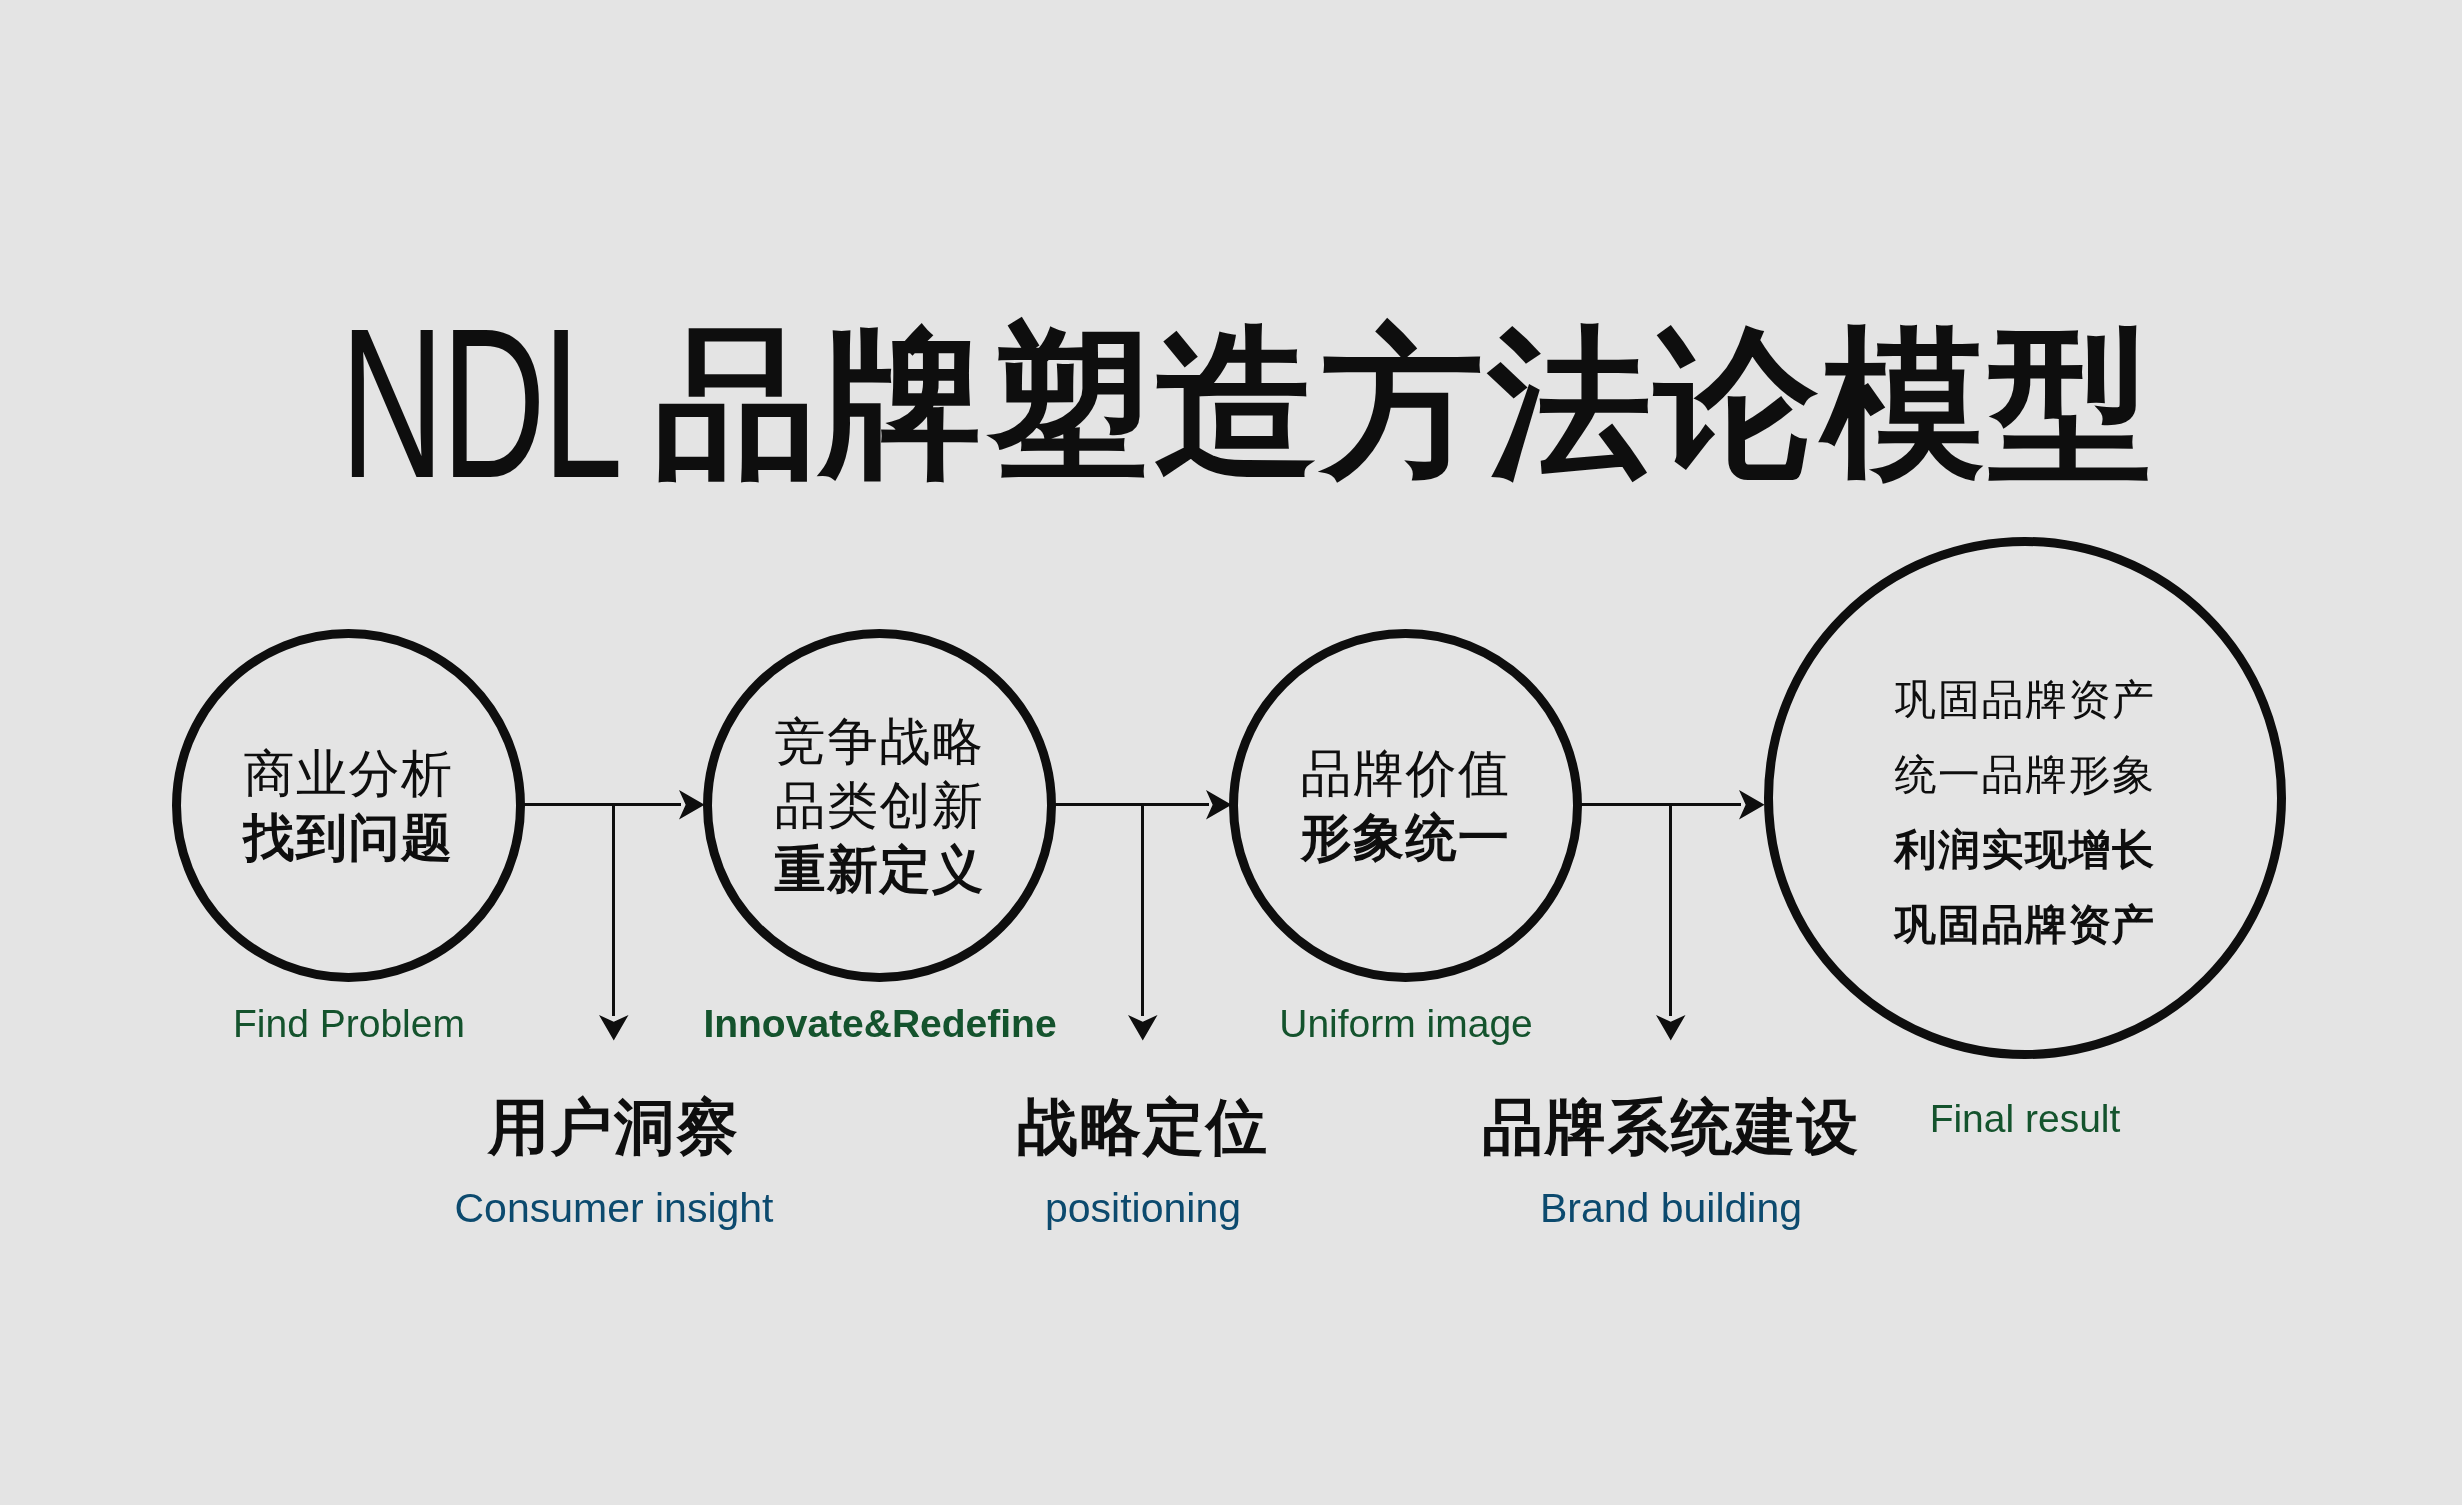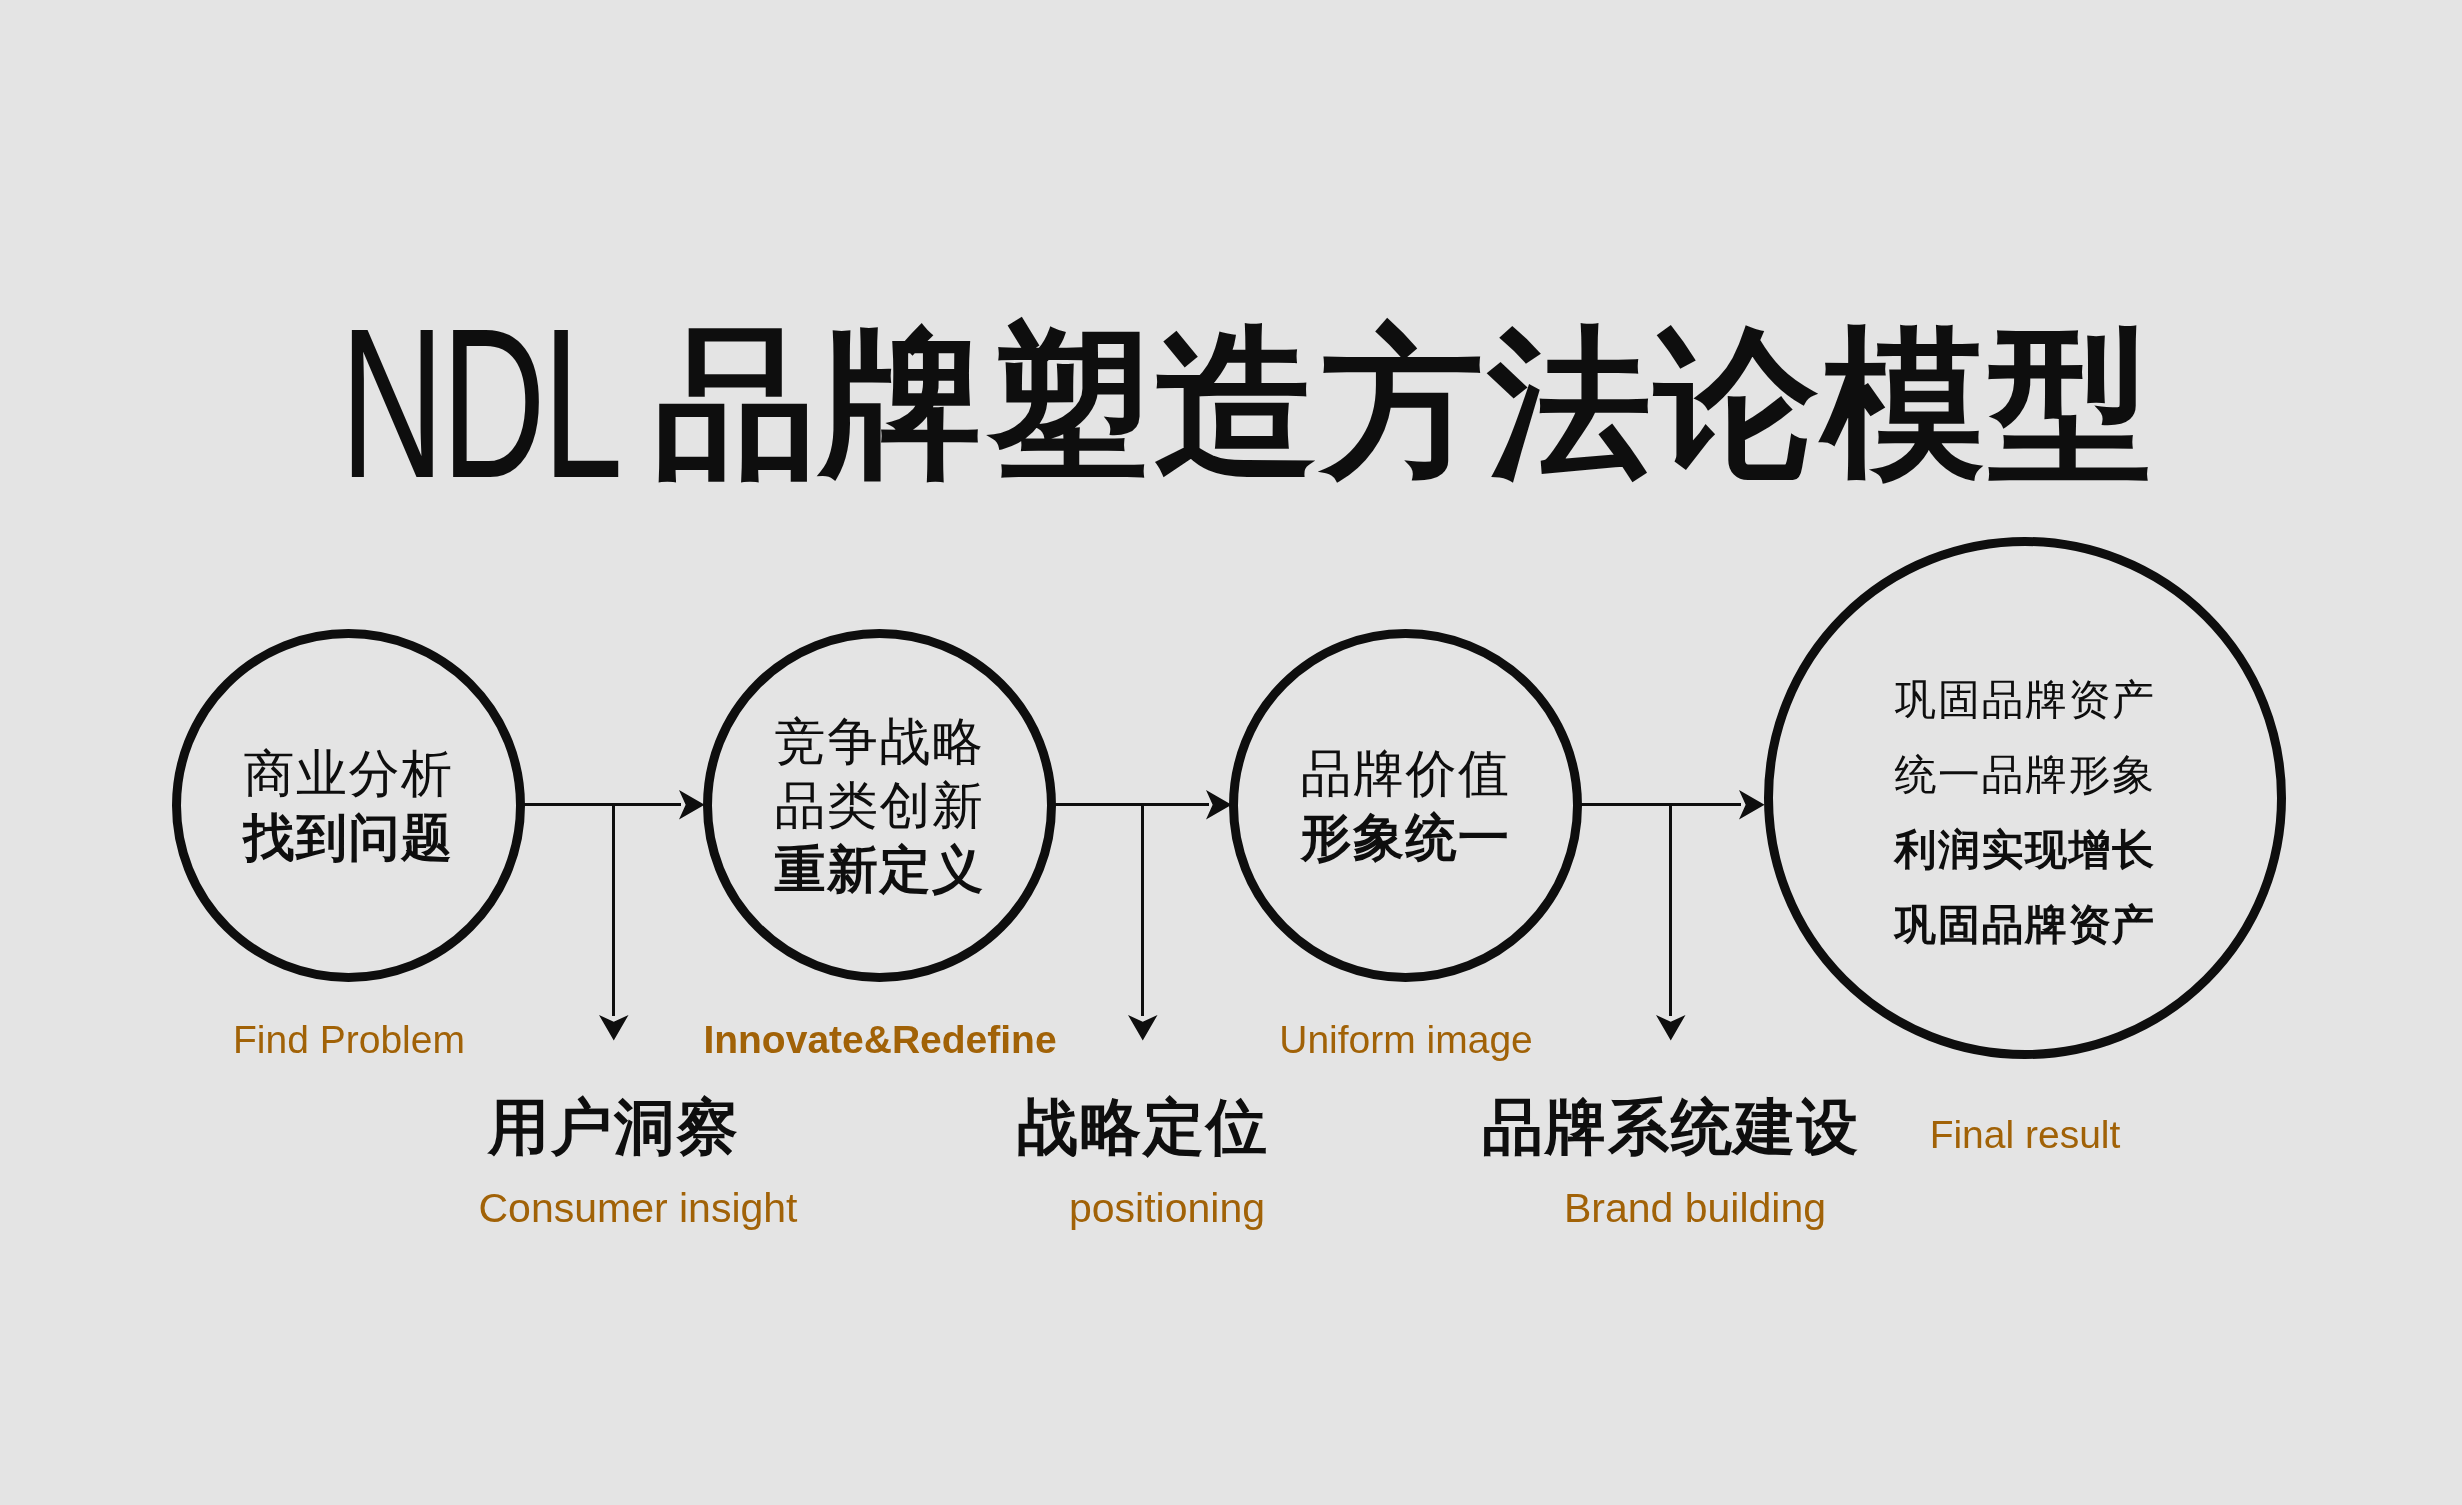--- a/index.html
+++ b/index.html
@@ -66,26 +66,26 @@
   
   .conn-zh{
     position:absolute;top:1097px;transform:translateX(-50%);
     font-size:61px;font-weight:900;line-height:1;white-space:nowrap;letter-spacing:2px;
   }
   .cz1{left:614px;}
   .cz2{left:1143px;text-align:center;}
   .cz3{left:1671px;}
   .conn-en{
     position:absolute;top:1188px;transform:translateX(-50%);
-    font-size:41px;font-weight:400;line-height:1;color:#a16207;white-space:nowrap;margin-left:24px;
+    font-size:41px;font-weight:400;line-height:1;color:#0c4a6e;white-space:nowrap;
   }
   
   .caption{
     position:absolute;transform:translateX(-50%);
-    font-size:39px;line-height:1;color:#a16207;white-space:nowrap;margin-top:16px;
+    font-size:39px;line-height:1;color:#14532d;white-space:nowrap;
   }
   .cap1{left:349px;top:1004px;}
   .cap2{left:880px;top:1004px;font-weight:bold;}
   .cap3{left:1406px;top:1004px;}
   .cap4{left:2025px;top:1099px;}
 </style>
 </head>
 <body>
 
 <div>

